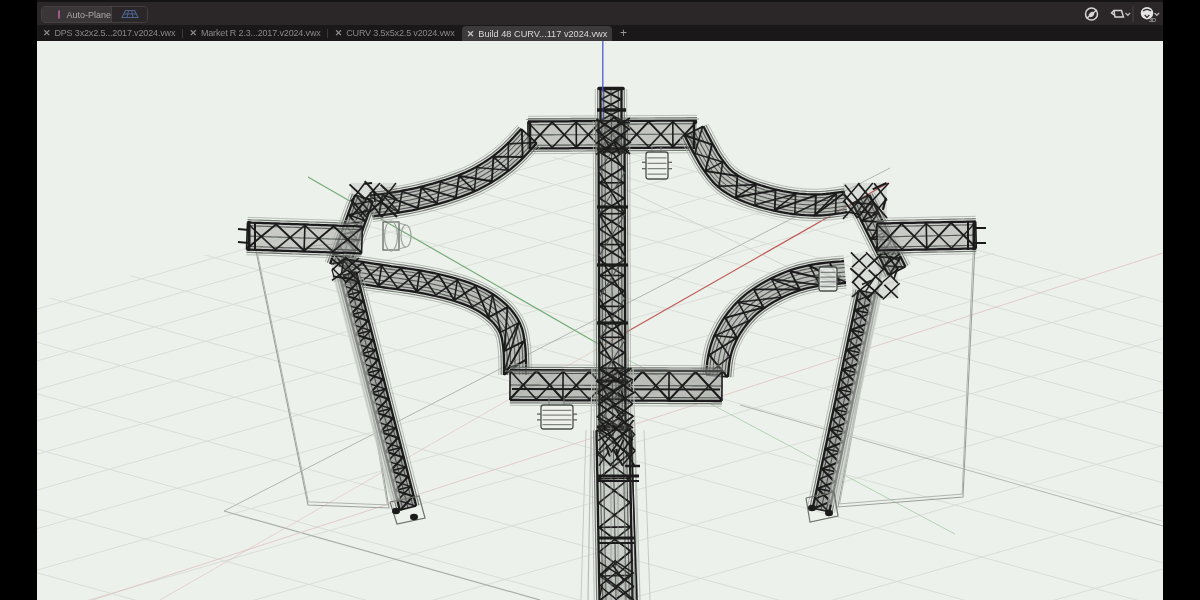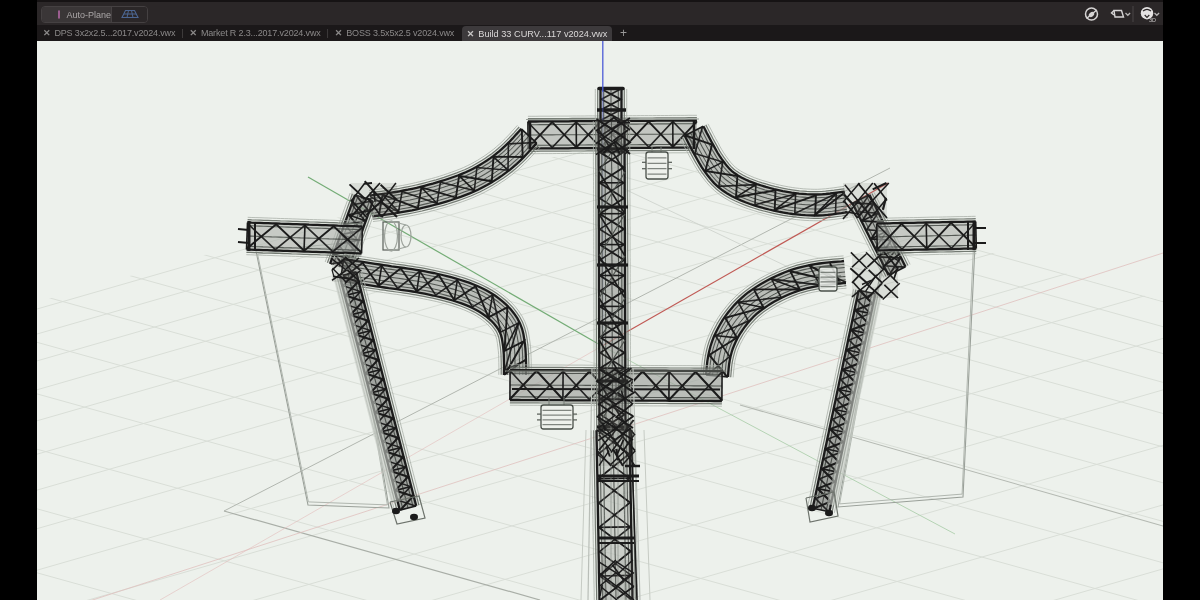--- a/index.html
+++ b/index.html
@@ -59,25 +59,25 @@
   </div>
   <div id="tabbar">
     <div class="tabs" style="left:6px;">
       <span class="x">✕</span>
         <span>DPS 3x2x2.5...2017.v2024.vwx</span>
       <span class="sep">|</span>
       <span class="x">✕</span>
         <span>Market R 2.3...2017.v2024.vwx</span>
       <span class="sep">|</span>
       <span class="x">✕</span>
-        <span>BOSS 3.5x5x2.5 v2024.vwx</span>
+        <span>CURV 3.5x5x2.5 v2024.vwx</span>
     </div>
     <div class="activetab">
         <span class="x">✕</span>
-        <span>Build 33 CURV...117 v2024.vwx</span>
+        <span>Build 48 CURV...117 v2024.vwx</span>
       </div>
     <div class="plus">+</div>
   </div>
   <div id="canvas"><svg width="1126" height="559" viewBox="37 41 1126 559">
 <defs>
           <clipPath id="gridclip">
             <polygon points="603,143 1163,301 1163,600 37,600 37,302"></polygon>
           </clipPath>
         </defs>
 <rect x="0" y="0" width="1200" height="600" fill="#edf1ec"></rect>

